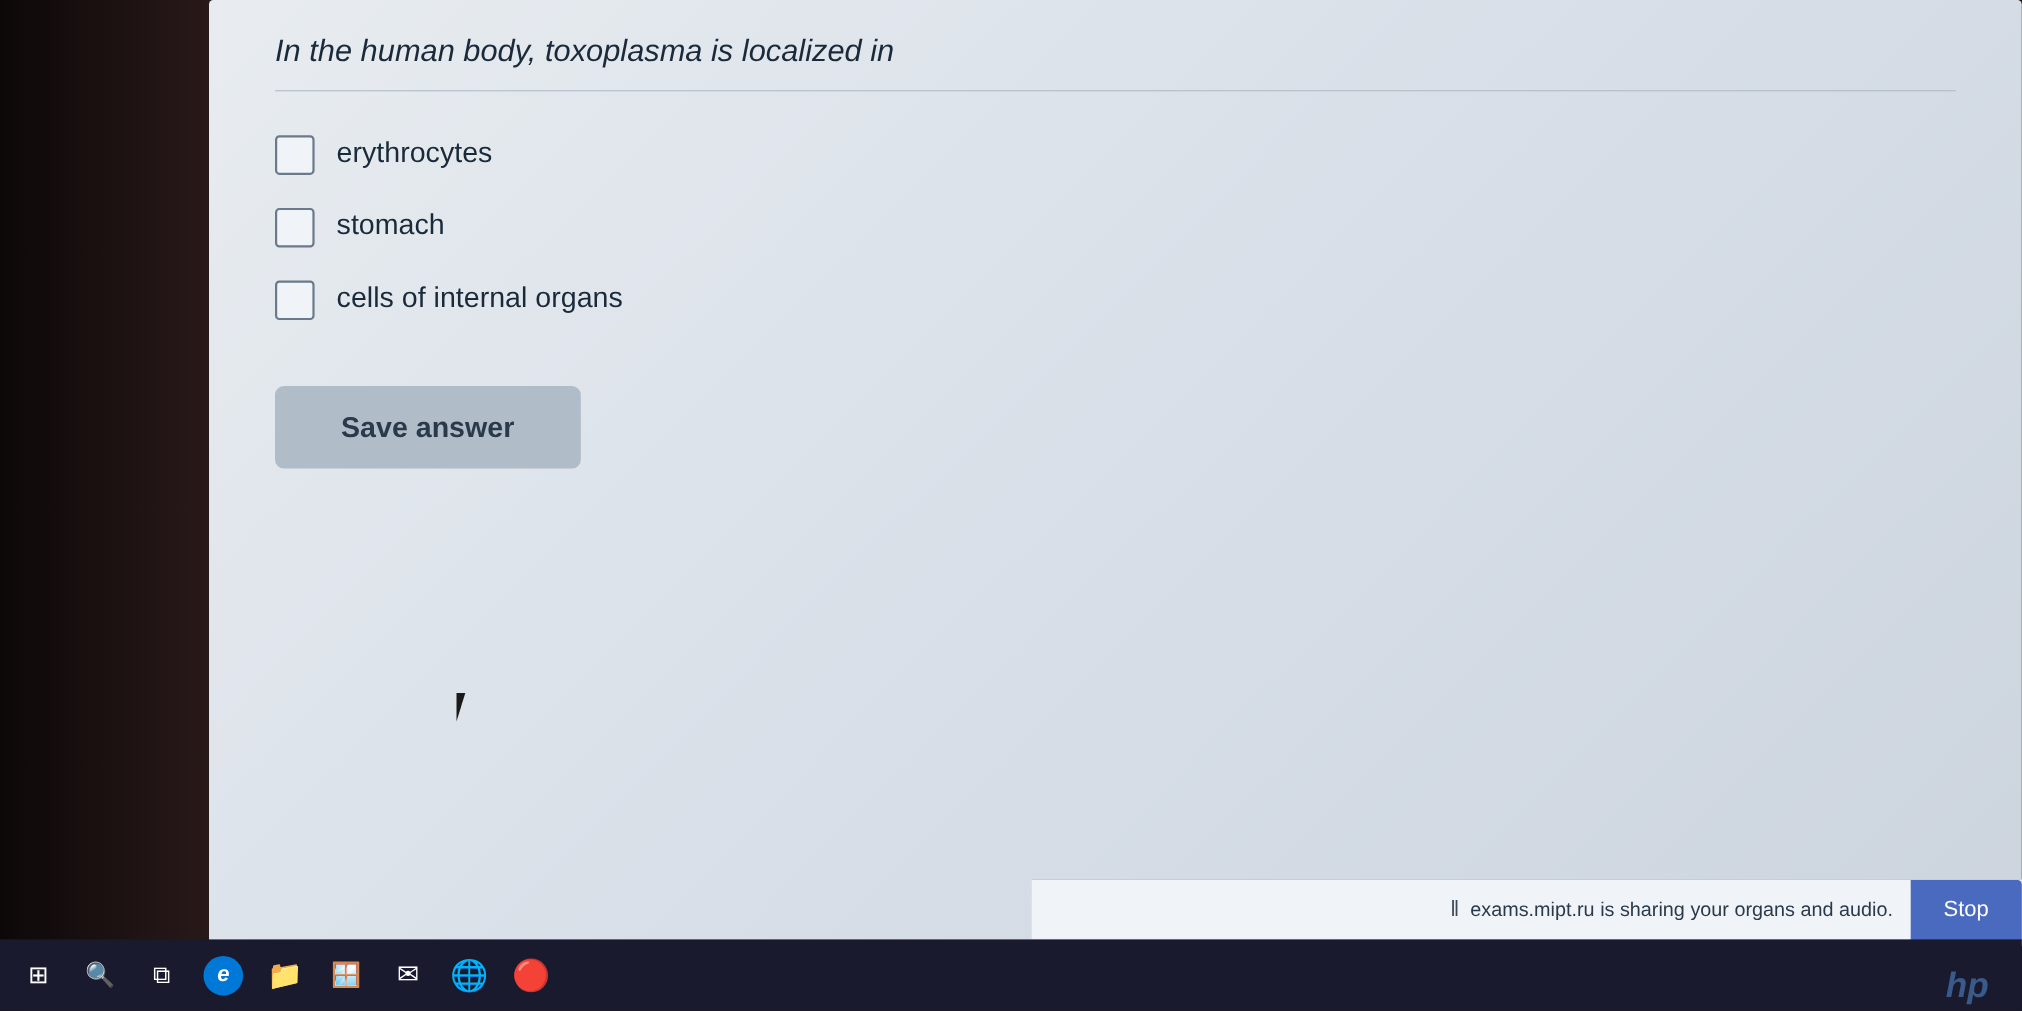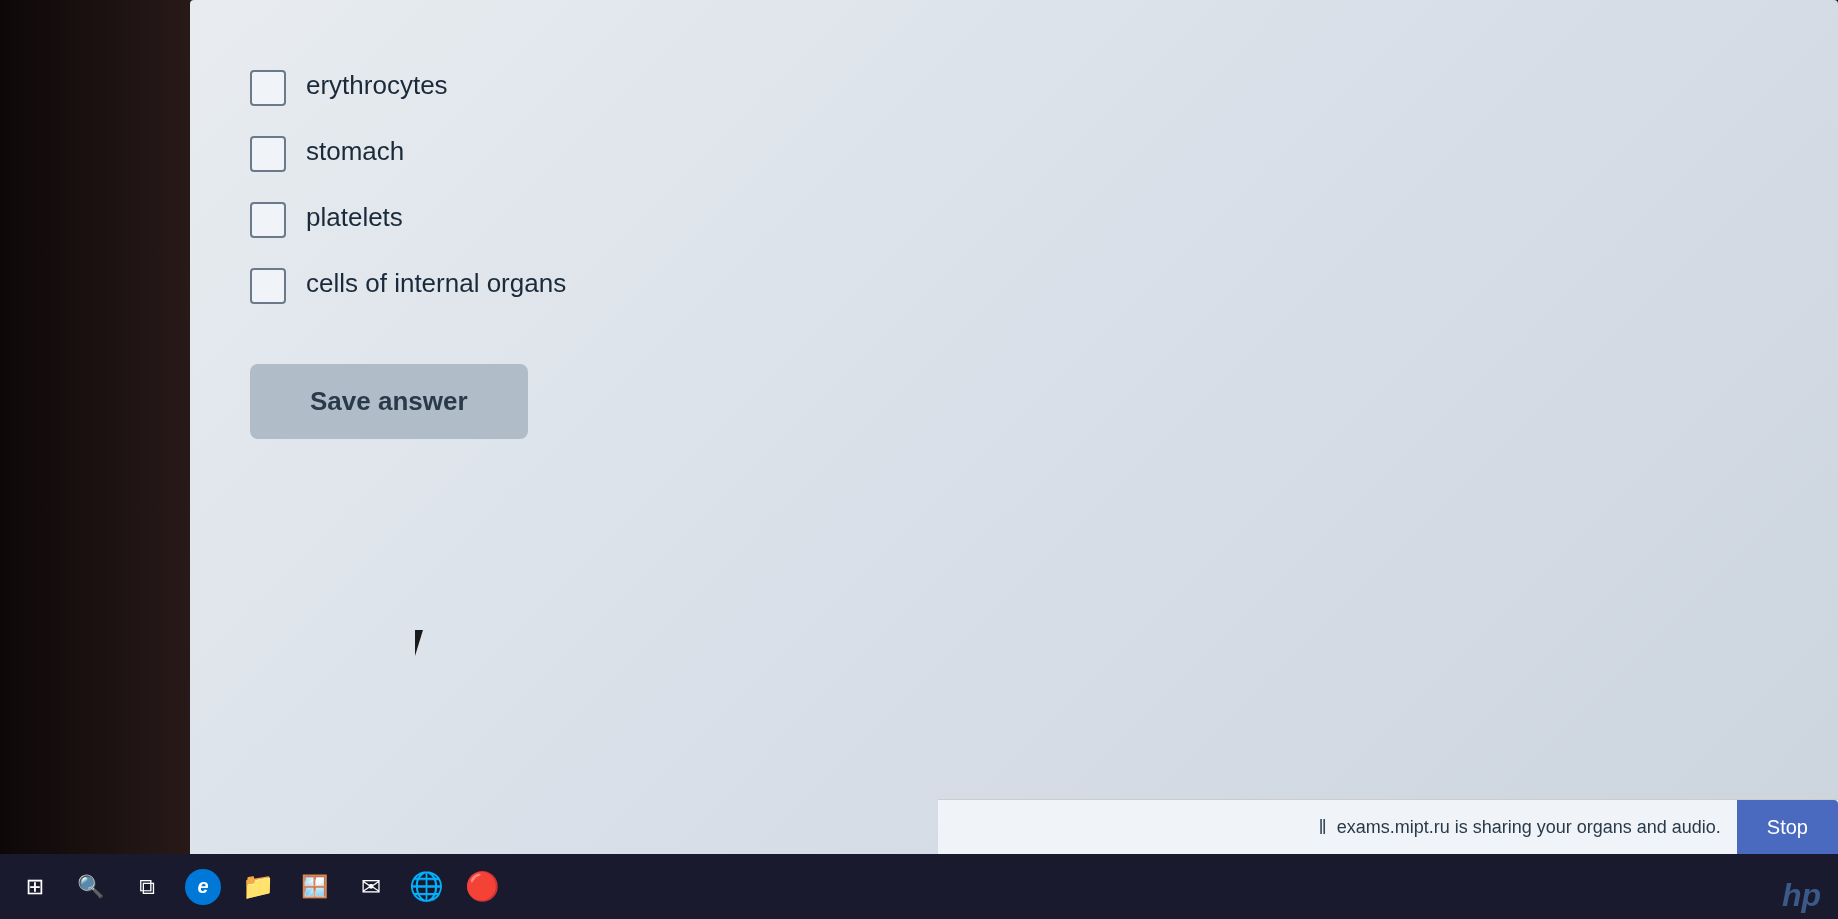--- a/index.html
+++ b/index.html
@@ -138,21 +138,21 @@
     }
 
     .taskbar-icon-mail {
       font-size: 24px;
     }
 
     
     .hp-logo {
       position: absolute;
       bottom: 5px;
-      right: 17px;
+      right: 30px;
       font-size: 32px;
       font-weight: bold;
       color: #3a5a8a;
       font-style: italic;
     }
 
     
     .screen-share-bar {
       position: absolute;
       bottom: 65px;
@@ -215,37 +215,34 @@
       border-bottom: 26px solid transparent;
     }
   </style>
 </head>
 <body>
 
 <div class="left-dark"></div>
 
 <div class="quiz-panel">
 
+  <div class="question-text">In the human body, toxoplasma is localized in</div>
 
   <div class="options-container">
 
     <div class="option-item">
       <input type="checkbox" class="option-checkbox" style="">
       <span class="option-label">erythrocytes</span>
     </div>
 
     <div class="option-item">
       <input type="checkbox" class="option-checkbox" style="">
       <span class="option-label">stomach</span>
     </div>
 
-    <div class="option-item">
-      <input type="checkbox" class="option-checkbox" style="">
-      <span class="option-label">platelets</span>
-    </div>
 
     <div class="option-item">
       <input type="checkbox" class="option-checkbox" style="">
       <span class="option-label">cells of internal organs</span>
     </div>
 
   </div>
 
   <button class="save-answer-btn">Save answer</button>
 

